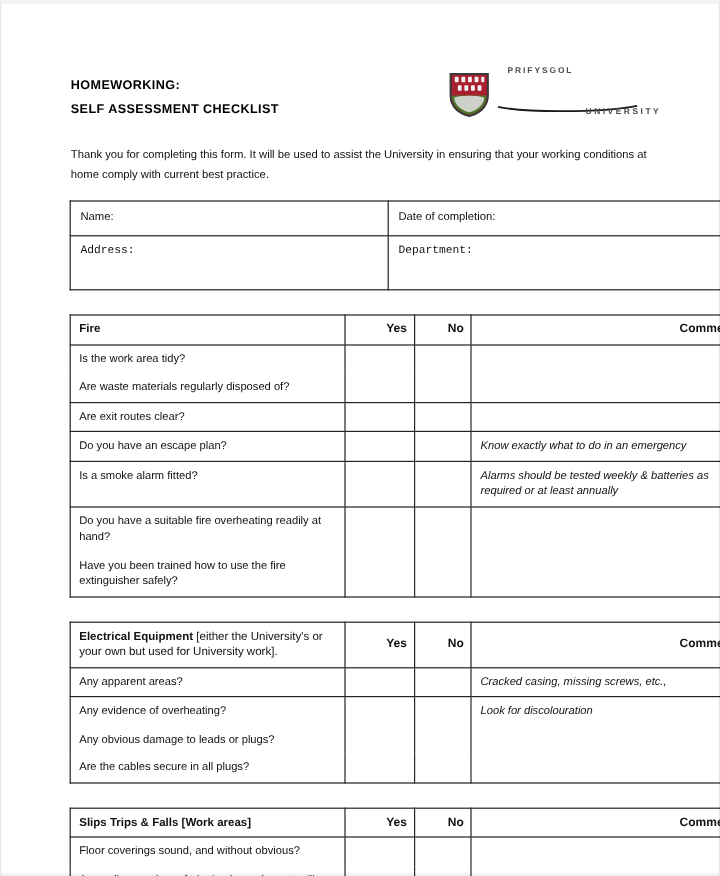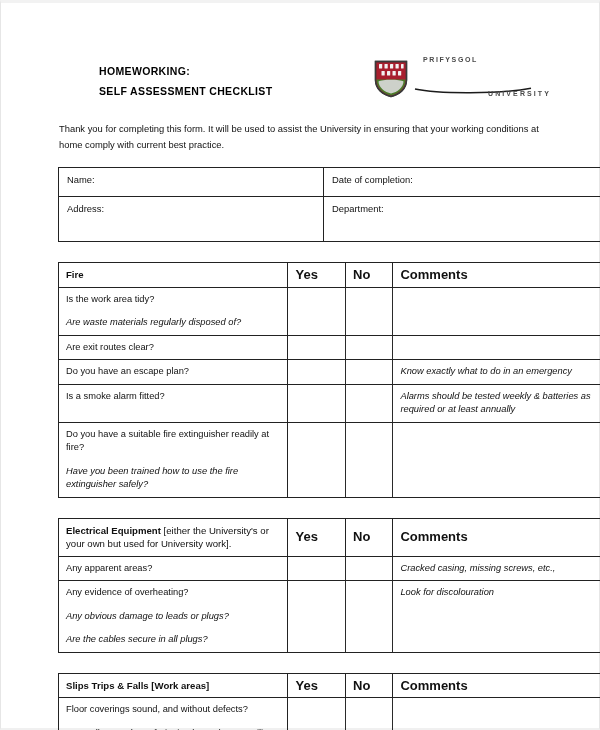--- a/index.html
+++ b/index.html
@@ -31,21 +31,20 @@
     position: absolute;
     left: 57px;
     top: 48px;
     width: 494px;
   }
 
   
   .header {
     position: relative;
     height: 58px;
-    margin-left: 40px;
   }
   .title-block {
     position: absolute;
     left: 1px;
     top: 10px;
   }
   .title-line {
     font-size: 10.5px;
     font-weight: bold;
     letter-spacing: 0.35px;
@@ -132,21 +131,21 @@
     margin-top: 15px;
   }
   .details-table td {
     border: 1px solid #222222;
     font-size: 9.4px;
     padding: 6px 7px 6px 8px;
     vertical-align: top;
     color: #111111;
   }
   .details-table .r1 td { height: 16px; }
-  .details-table .r2 td { height: 32px; }
+  .details-table .r2 td { height: 32px; font-family: Liberation Mono, monospace; }
   .col-left { width: 249px; }
 
   .check-table {
     margin-top: 20px;
   }
   .check-table td, .check-table th {
     border: 1px solid #222222;
     font-size: 9.3px;
     color: #111111;
     vertical-align: top;
@@ -157,38 +156,38 @@
   }
   .check-table th.hdr-q {
     font-weight: bold;
     font-size: 9.6px;
     padding-top: 5px;
     margin-top: 28px;
   }
   .check-table th.hdr-yn,
   .check-table th.hdr-c {
     font-weight: bold;
-    text-align: left;
-    font-size: 13px;
+    text-align: right;
+    font-size: 10px;
     vertical-align: middle;
     padding-top: 5px;
   }
   .c-q  { width: 209px; }
   .c-y  { width: 42px; }
   .c-n  { width: 32px; }
   .c-c  { width: 211px; }
 
   td.cell-q { padding-top: 5px; padding-bottom: 5px; }
   td.cell-yn { border-left-color: #2a2a2a; border-right-color: #2a2a2a; }
   td.cell-c {
     font-style: italic;
     padding-top: 5px;
   }
   .nb-bottom { border-bottom: none !important; }
-  .nb-top { border-top: none !important; font-style: italic; }
+  .nb-top { border-top: none !important; }
 
   .hdr-note {
     font-weight: normal;
   }
 </style>
 </head>
 <body>
 
 <div class="page">
   <div class="content">
@@ -275,21 +274,21 @@
         <td class="cell-yn"></td>
         <td class="cell-c">Know exactly what to do in an emergency</td>
       </tr>
       <tr>
         <td class="cell-q">Is a smoke alarm fitted?</td>
         <td class="cell-yn"></td>
         <td class="cell-yn"></td>
         <td class="cell-c">Alarms should be tested weekly &amp; batteries as required or at least annually</td>
       </tr>
       <tr>
-        <td class="cell-q nb-bottom">Do you have a suitable fire extinguisher readily at fire?</td>
+        <td class="cell-q nb-bottom">Do you have a suitable fire overheating readily at hand?</td>
         <td class="cell-yn nb-bottom"></td>
         <td class="cell-yn nb-bottom"></td>
         <td class="cell-c nb-bottom"></td>
       </tr>
       <tr>
         <td class="cell-q nb-top">Have you been trained how to use the fire extinguisher safely?</td>
         <td class="cell-yn nb-top"></td>
         <td class="cell-yn nb-top"></td>
         <td class="cell-c nb-top"></td>
       </tr>
@@ -333,21 +332,21 @@
 
     <table class="check-table">
       <tbody>
           <tr>
         <th class="c-q hdr-q">Slips Trips &amp; Falls [Work areas]</th>
         <th class="c-y hdr-yn">Yes</th>
         <th class="c-n hdr-yn">No</th>
         <th class="c-c hdr-c">Comments</th>
       </tr>
       <tr>
-        <td class="cell-q nb-bottom">Floor coverings sound, and without defects?</td>
+        <td class="cell-q nb-bottom">Floor coverings sound, and without obvious?</td>
         <td class="cell-yn nb-bottom"></td>
         <td class="cell-yn nb-bottom"></td>
         <td class="cell-c nb-bottom"></td>
       </tr>
       <tr>
         <td class="cell-q nb-top nb-bottom">Are walkways clear of tripping hazards e.g. trailing cables?</td>
         <td class="cell-yn nb-top nb-bottom"></td>
         <td class="cell-yn nb-top nb-bottom"></td>
         <td class="cell-c nb-top nb-bottom"></td>
       </tr>

